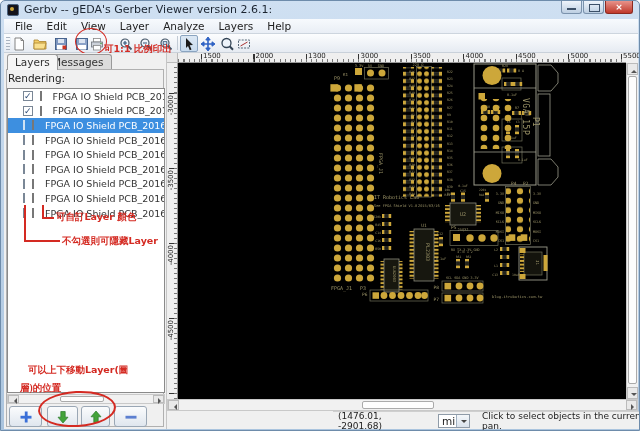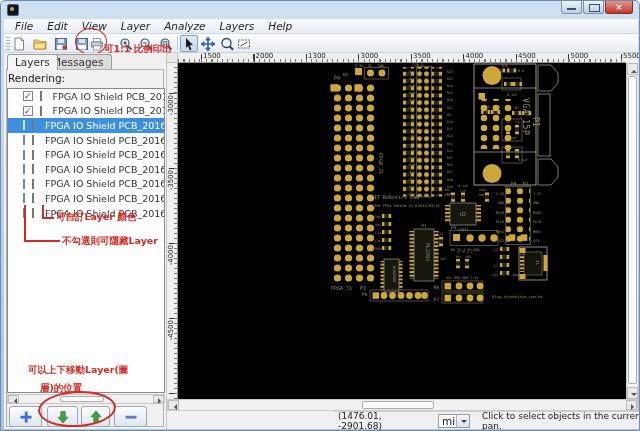--- a/index.html
+++ b/index.html
@@ -11,21 +11,21 @@
   .win-icon { position:absolute; left:6px; top:3px; width:12px; height:12px; background:#14141c; border:1px solid #49617e; border-radius:2px; }
   .win-icon:after { content:""; position:absolute; left:2px; top:2px; width:4px; height:4px; background:#cda73a; border-radius:50%; }
   .win-title { position:absolute; left:23px; top:2px; font-size:11px; color:#1b2430; white-space:nowrap; }
   .caption { position:absolute; right:6px; top:0; display:flex; }
   .cap-btn { width:21px; height:13px; border:1px solid #7a92ac; border-top:none; background:linear-gradient(#eef4fb,#bdcfe2); border-radius:0 0 3px 3px; margin-left:1px; position:relative; }
   .cap-btn.close { width:28px; background:linear-gradient(#e8938a,#c0392b); border-color:#8c2a20; color:#fff; font-size:9px; text-align:center; line-height:12px; font-weight:bold; }
   .cap-btn.minb:after { content:""; position:absolute; left:5px; bottom:3px; width:9px; height:2px; background:#3c5068; }
   .cap-btn.maxb:after { content:""; position:absolute; left:5px; top:3px; width:9px; height:6px; border:1.5px solid #3c5068; }
 
   
-  .menubar { position:absolute; left:3px; top:18px; width:634px; height:15px; background:linear-gradient(#f7fafd,#e9eef5); border-bottom:1px solid #cdd5de; display:flex; align-items:center; padding-left:4px;font-style:italic; }
+  .menubar { position:absolute; left:3px; top:18px; width:634px; height:15px; background:linear-gradient(#f7fafd,#e9eef5); border-bottom:1px solid #cdd5de; display:flex; align-items:center; padding-left:4px; }
   .menu-item { font-size:10.5px; color:#222; padding:0 7px; line-height:15px; }
 
   
   .toolbar { position:absolute; left:3px; top:33px; width:634px; height:19px; background:linear-gradient(#fcfdfe,#e6ebf2); border-bottom:1px solid #c9d1da; }
   .grip { position:absolute; left:2px; top:3px; width:5px; height:13px; background:repeating-linear-gradient(180deg,#aab4c0 0 1px,transparent 1px 3px); border-right:1px solid #e8eef5; }
   .tbtn { position:absolute; top:1px; width:18px; height:17px; border:1px solid transparent; border-radius:2px; display:flex; align-items:center; justify-content:center; }
   .tbtn.pressed { border-color:#8aa4c0; background:linear-gradient(#dce8f4,#c8dbee); }
   .tsep { position:absolute; top:2px; width:1px; height:14px; background:#c2cad4; }
 
   
@@ -78,20 +78,21 @@
 
   svg text { font-family:"DejaVu Sans Mono","Liberation Mono",monospace; }
 </style>
 </head>
 <body>
 
 <div class="window">
 
   <div class="titlebar">
     <div class="win-icon"></div>
+    <div class="win-title">Gerbv -- gEDA's Gerber Viewer version 2.6.1:</div>
     <div class="caption">
       <div class="cap-btn minb"></div>
       <div class="cap-btn maxb"></div>
       <div class="cap-btn close">×</div>
     </div>
   </div>
 
   <div class="menubar" id="menubar">
       <span class="menu-item">File</span>
       <span class="menu-item">Edit</span>
@@ -255,21 +256,21 @@
         </div>
       </div>
 
     <div class="red-line" style="left:20px; top:152px; width:1.5px; height:36px;"></div>
     <div class="red-line" style="left:20px; top:187px; width:36px; height:1.5px;"></div>
     <div class="red-line" style="left:38px; top:152px; width:1.5px; height:13px;"></div>
     <div class="red-line" style="left:38px; top:164px; width:12px; height:1.5px;"></div>
     <div class="red-note" style="left:52px; top:158px;">可自訂Layer 顏色</div>
     <div class="red-note" style="left:58px; top:182px;">不勾選則可隱藏Layer</div>
     <div class="red-note" style="left:24px; top:311px;">可以上下移動Layer(圖</div>
-    <div class="red-note" style="left:36px; top:329px;">層)的位置</div>
+    <div class="red-note" style="left:16px; top:329px;font-family:Liberation Serif, serif;">層)的位置</div>
 
     <div class="sb-h" style="left:3px; top:341px; width:158px; height:10px;">
       <div class="sb-btn" style="left:0">
           <span class="arr" style="left:2px; top:1.5px; border-right-color:#555;"></span>
         </div>
       <div class="sb-btn" style="right:0">
           <span class="arr" style="left:4px; top:1.5px; border-left-color:#555;"></span>
         </div>
       <div class="thumb" style="left:52px; top:1px; width:44px; height:6px;"></div>
     </div>

